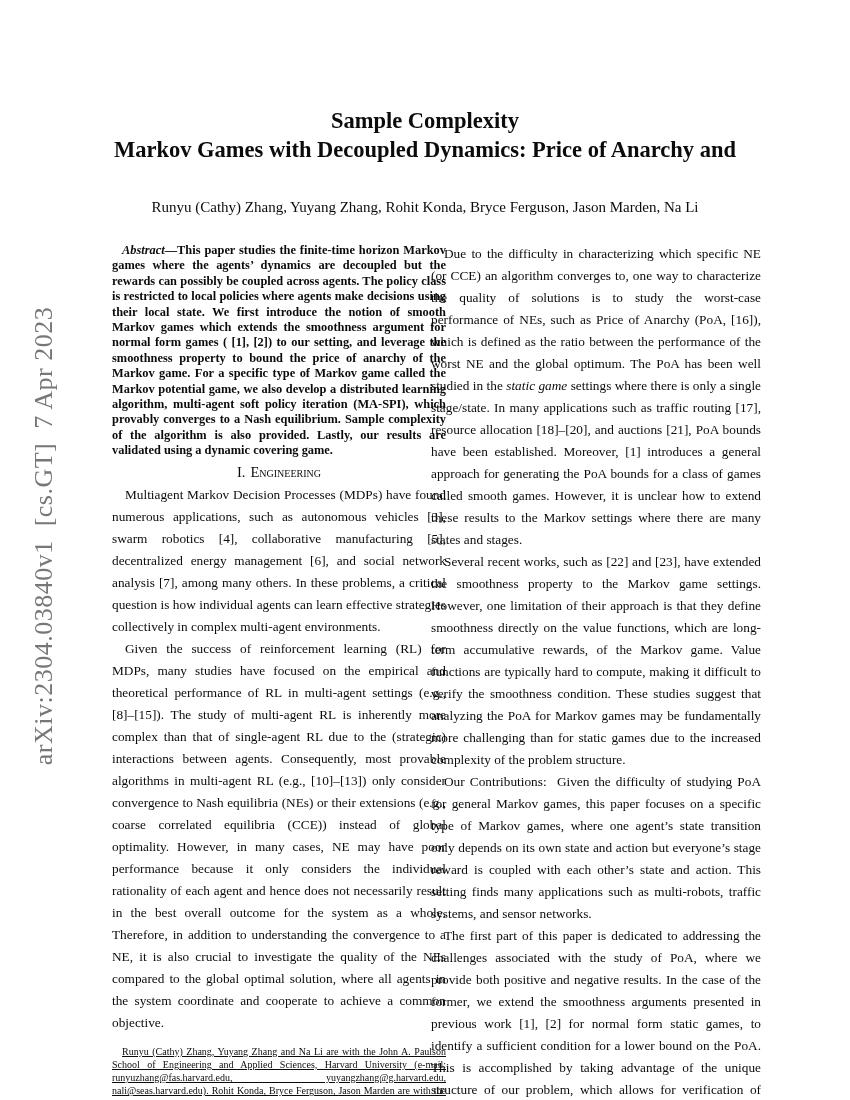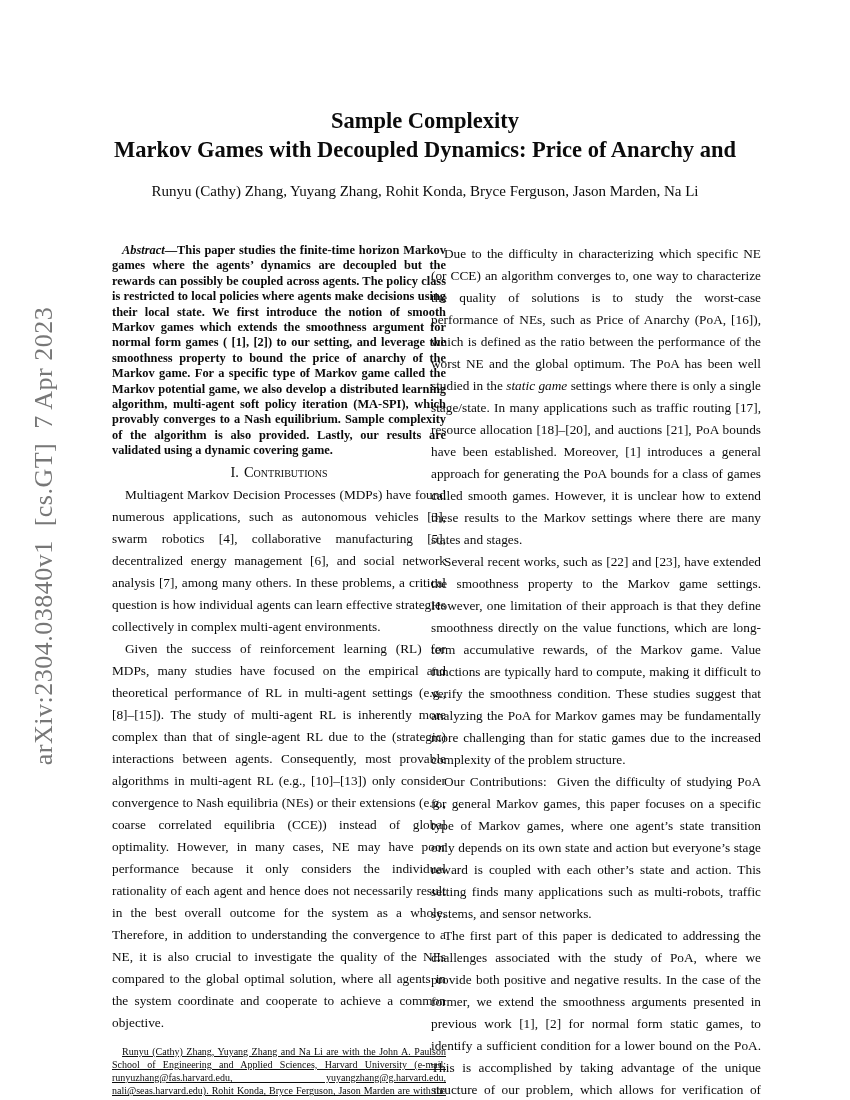--- a/index.html
+++ b/index.html
@@ -32,21 +32,21 @@
     top: 106px;
     left: 60px;
     right: 60px;
     text-align: center;
     font-size: 22.5px;
     font-weight: bold;
     line-height: 29px;
   }
   .authors-line {
     position: absolute;
-    top: 182px;
+    top: 198px;
     left: 50px;
     right: 50px;
     text-align: center;
     font-size: 15px;
     line-height: 18px;
   }
   .col {
     position: absolute;
     top: 243px;
   }
@@ -103,21 +103,21 @@
     <div>Sample Complexity</div>
     <div>Markov Games with Decoupled Dynamics: Price of Anarchy and</div>
   </div>
 
   <div class="authors-line">Runyu (Cathy) Zhang, Yuyang Zhang, Rohit Konda, Bryce Ferguson, Jason Marden, Na Li</div>
 
   <div class="col col-left">
     <p class="abstract"><span class="ab-label">Abstract</span><span>—This paper studies the finite-time horizon Markov games where the agents’ dynamics are decoupled but the rewards can possibly be coupled across agents. The policy class is restricted to local policies where agents make decisions using their local state. We first introduce the notion of smooth Markov games which extends the smoothness argument for normal form games ( [1], [2]) to our setting, and leverage the smoothness property to bound the price of anarchy of the Markov game. For a specific type of Markov game called the Markov potential game, we also develop a distributed learning algorithm, multi-agent soft policy iteration (MA-SPI), which provably converges to a Nash equilibrium. Sample complexity of the algorithm is also provided. Lastly, our results are validated using a dynamic covering game.</span></p>
 
     <div class="section-heading">
-      <span class="sec-num">I.</span><span class="sc">Contributions</span>
+      <span class="sec-num">I.</span><span class="sc">Engineering</span>
     </div>
 
     <p class="para">Multiagent Markov Decision Processes (MDPs) have found numerous applications, such as autonomous ve­hicles [3], swarm robotics [4], collaborative manufac­turing [5], decentralized energy management [6], and social network analysis [7], among many others. In these problems, a critical question is how individual agents can learn effective strategies collectively in complex multi-agent environments.</p>
     <p class="para">Given the success of reinforcement learning (RL) for MDPs, many studies have focused on the empirical and theoretical performance of RL in multi-agent settings (e.g., [8]–[15]). The study of multi-agent RL is inher­ently more complex than that of single-agent RL due to the (strategic) interactions between agents. Conse­quently, most provable algorithms in multi-agent RL (e.g., [10]–[13]) only consider convergence to Nash equilibria (NEs) or their extensions (e.g., coarse correlated equilibria (CCE)) instead of global optimality. However, in many cases, NE may have poor performance because it only considers the individual rationality of each agent and hence does not necessarily result in the best overall outcome for the system as a whole. Therefore, in addition to understanding the convergence to a NE, it is also crucial to investigate the quality of the NEs compared to the global optimal solution, where all agents in the system coordinate and cooperate to achieve a common objective.</p>
 
     <p class="footnote">Runyu (Cathy) Zhang, Yuyang Zhang and Na Li are with the John A. Paulson School of Engineering and Applied Sciences, Harvard Univer­sity (e-mail: runyuzhang@fas.harvard.edu, yuyangzhang@g.harvard.edu, nali@seas.harvard.edu). Rohit Konda, Bryce Ferguson, Jason Marden are with the Department of Electrical and Computer Engineering, University of California, Santa Barbara(e-mail: rkonda@ucsb.edu, blfer­guson@ece.ucsb.edu, jrmarden@ece.ucsb.edu).</p>
   </div>
 
   <div class="col col-right">
     <p class="para"><span>Due to the difficulty in characterizing which specific NE (or CCE) an algorithm converges to, one way to characterize the quality of solutions is to study the worst-case performance of NEs, such as Price of Anarchy (PoA, [16]), which is defined as the ratio between the performance of the worst NE and the global optimum. The PoA has been well studied in the </span><i>static game</i><span> settings where there is only a single stage/state. In many appli­cations such as traffic routing [17], resource allocation [18]–[20], and auctions [21], PoA bounds have been established. Moreover, [1] introduces a general approach for generating the PoA bounds for a class of games called smooth games. However, it is unclear how to extend these results to the Markov settings where there are many states and stages.</span></p>

